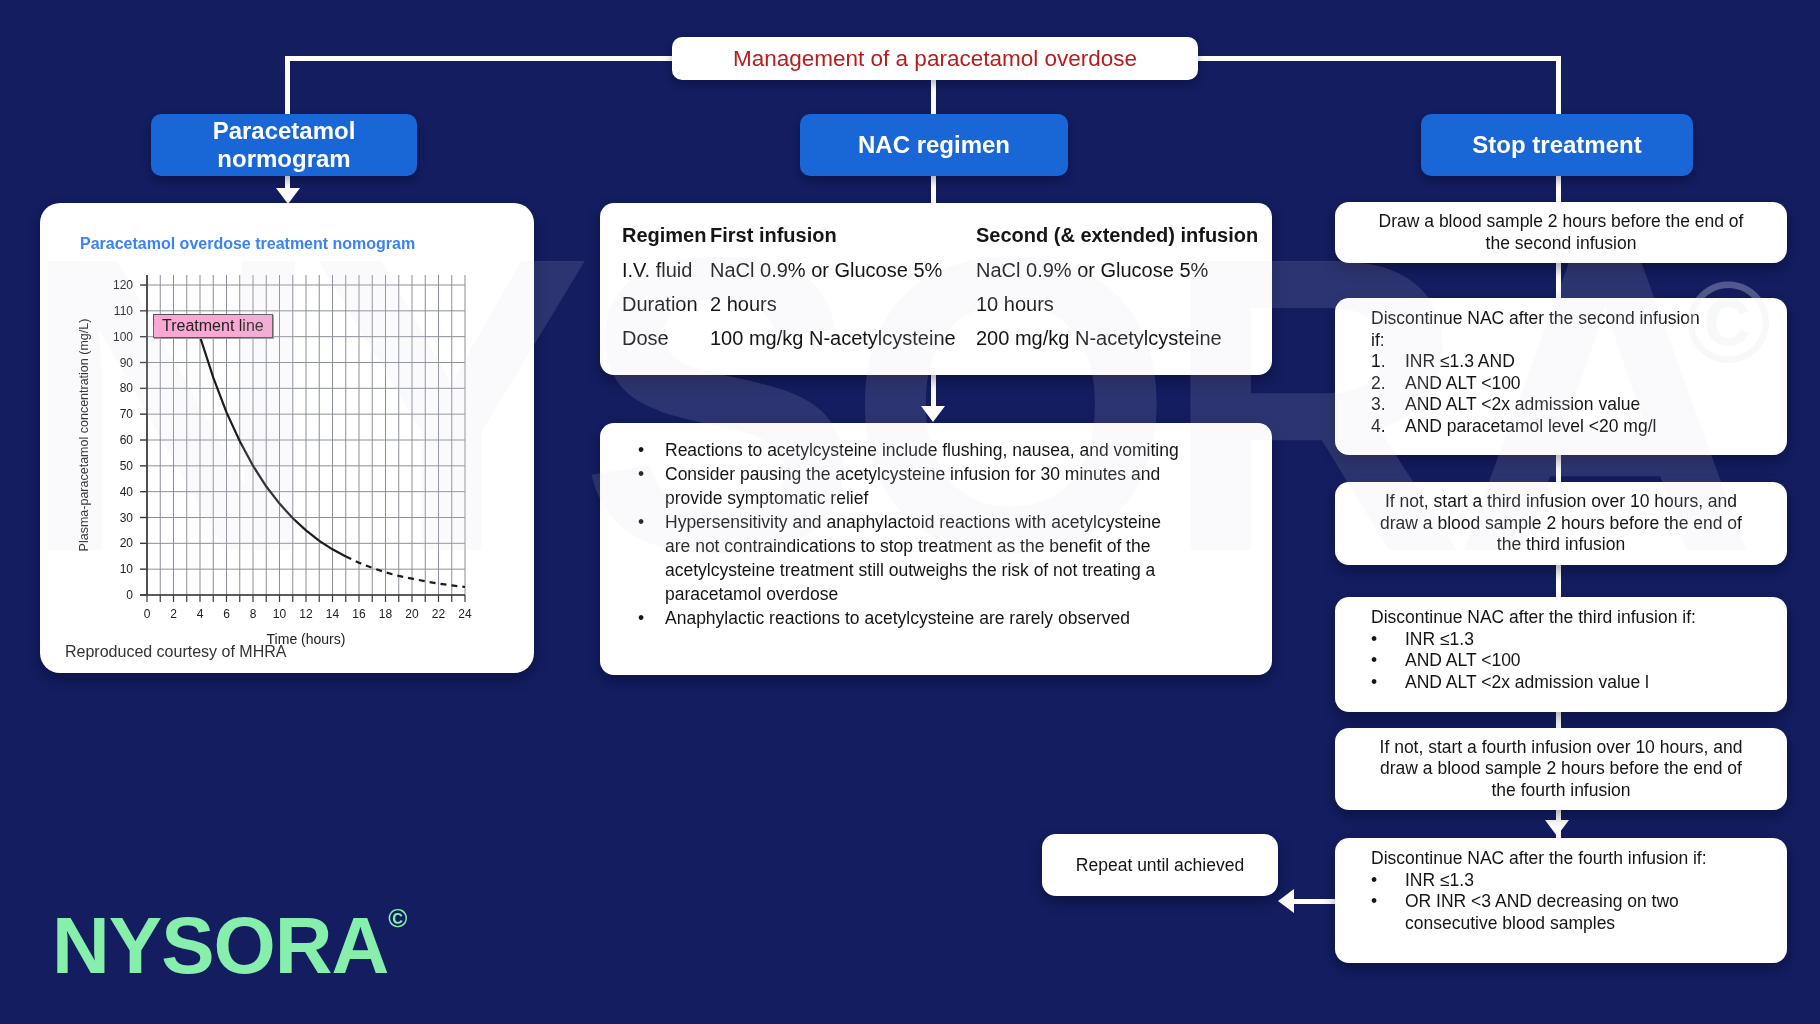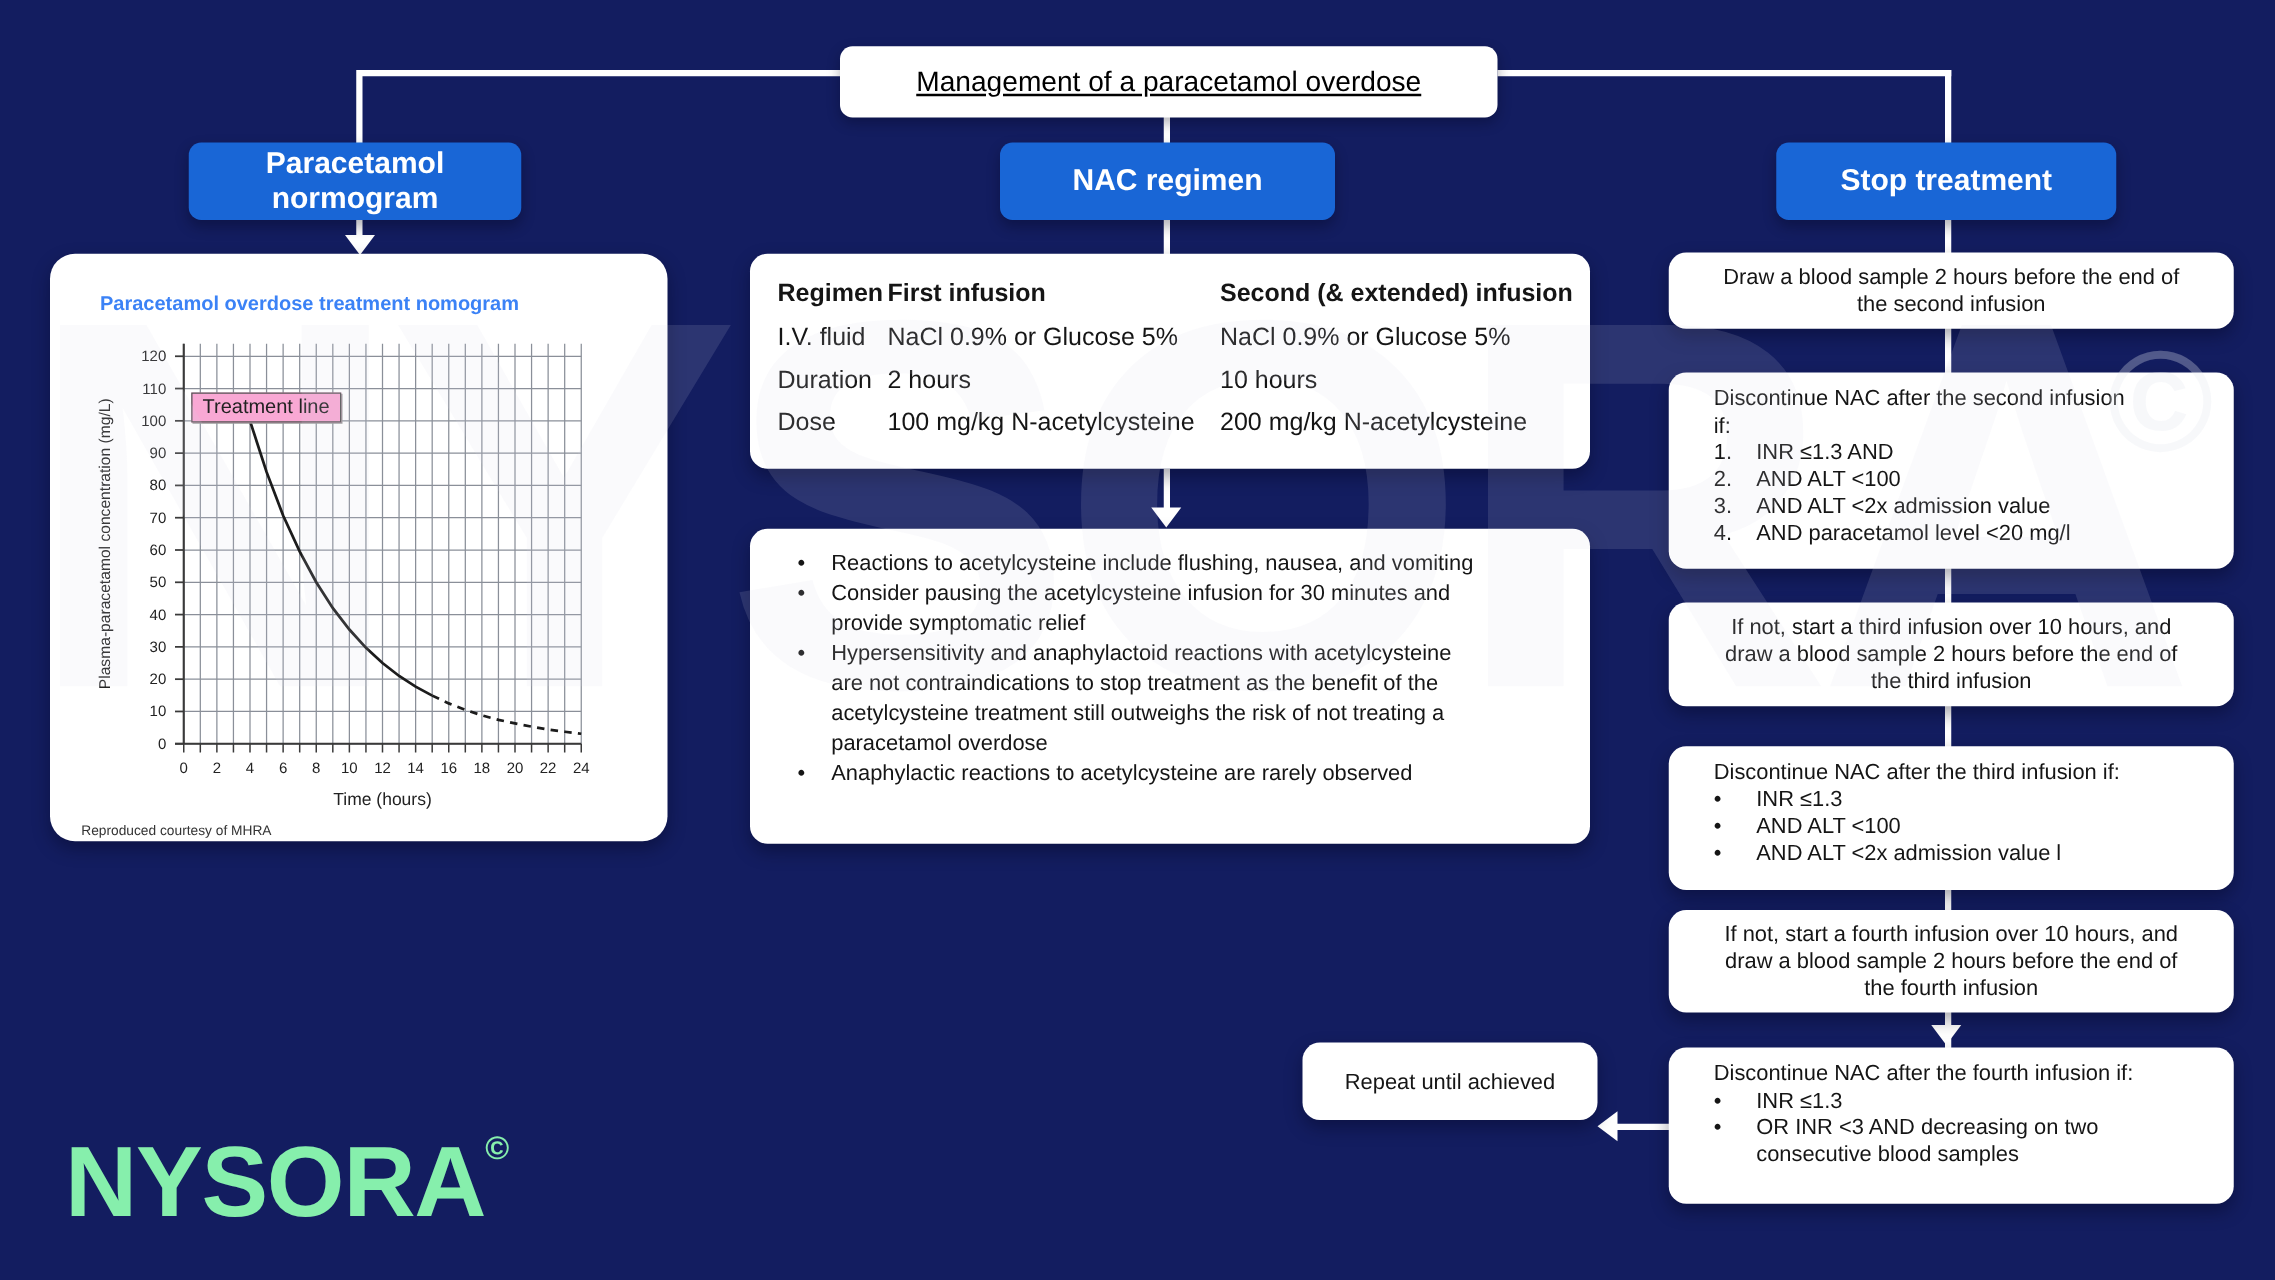--- a/index.html
+++ b/index.html
@@ -20,32 +20,32 @@
   .arrow-left{position:absolute;width:0;height:0;z-index:3;
     border-top:12px solid transparent;border-bottom:12px solid transparent;border-right:16px solid #ffffff;}
 
   
   .wbox{position:absolute;background:#ffffff;border-radius:14px;color:#151515;
     box-shadow:0 6px 14px rgba(0,0,20,.35);z-index:5;}
   .pill{position:absolute;background:#1966d6;color:#ffffff;border-radius:10px;
     display:flex;align-items:center;justify-content:center;text-align:center;
     font-size:24px;font-weight:bold;line-height:1.15;z-index:6;
     box-shadow:0 5px 10px rgba(0,0,20,.3);}
-  .title-box{position:absolute;left:672px;top:37px;width:526px;height:57px;
+  .title-box{position:absolute;left:672px;top:37px;width:526px;height:43px;
     background:#ffffff;border-radius:10px;z-index:6;
     display:flex;align-items:center;justify-content:center;
-    font-size:22.5px;color:#000000;box-shadow:0 4px 10px rgba(0,0,20,.3);text-decoration:underline;}
+    font-size:22.5px;color:#b91c1c;box-shadow:0 4px 10px rgba(0,0,20,.3);}
 
   
   #nomogram-card{left:40px;top:203px;width:494px;height:470px;border-radius:20px;}
   #chart-title{position:absolute;left:40px;top:32px;font-size:16px;font-weight:bold;color:#3b82f6;}
   #nomogram-svg{position:absolute;left:0;top:0;width:494px;height:470px;}
   #treatment-label{position:absolute;left:113px;top:111px;border:1.5px solid #555;
     background:#f9a8d4;padding:2px 8px;font-size:16px;color:#222;box-shadow:1px 1px 0 #999;}
-  #chart-credit{position:absolute;left:25px;top:440px;font-size:11px;color:#333;margin-top:16px;}
+  #chart-credit{position:absolute;left:25px;top:440px;font-size:16px;color:#333;}
 
   
   #nac-table{left:600px;top:203px;width:672px;height:172px;font-size:20px;padding-top:14px;box-sizing:border-box;}
   .t-row{display:grid;grid-template-columns:88px 266px 1fr;padding-left:22px;height:34px;line-height:34px;}
   .t-row.t-head{height:36px;line-height:36px;font-weight:bold;}
 
   
   #notes-box{left:600px;top:423px;width:672px;height:252px;box-sizing:border-box;padding:15px 0 0 38px;font-size:17.5px;line-height:24px;}
   .note-row{display:flex;}
   .note-marker{width:27px;flex:none;}

